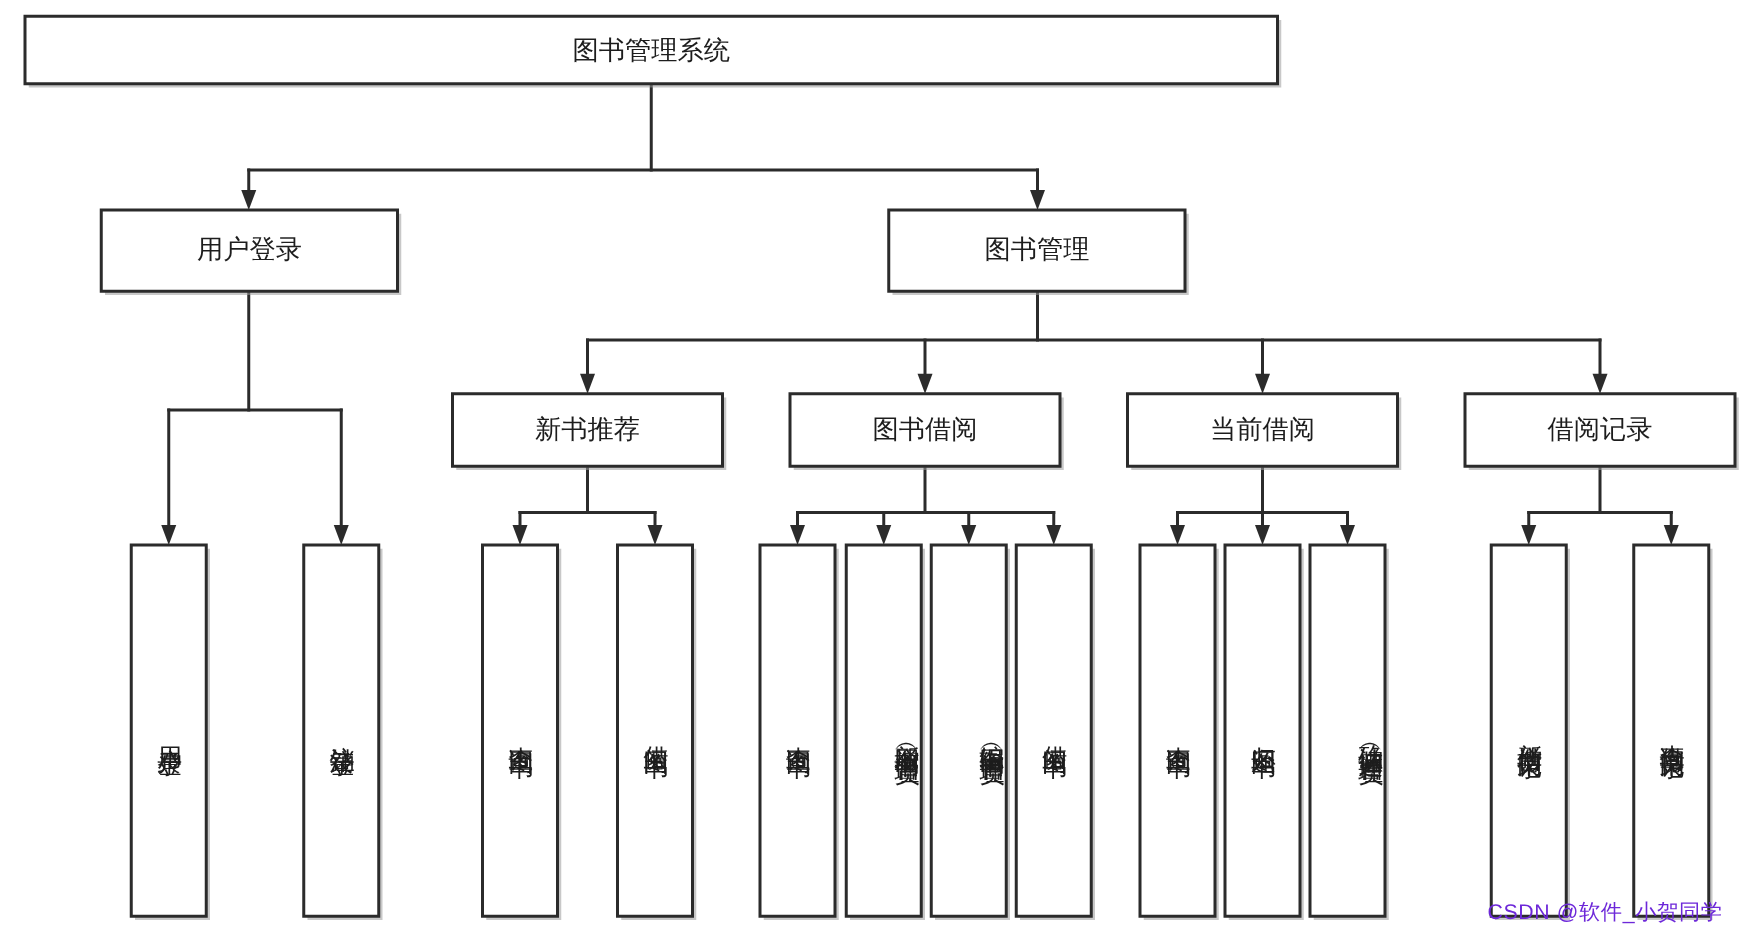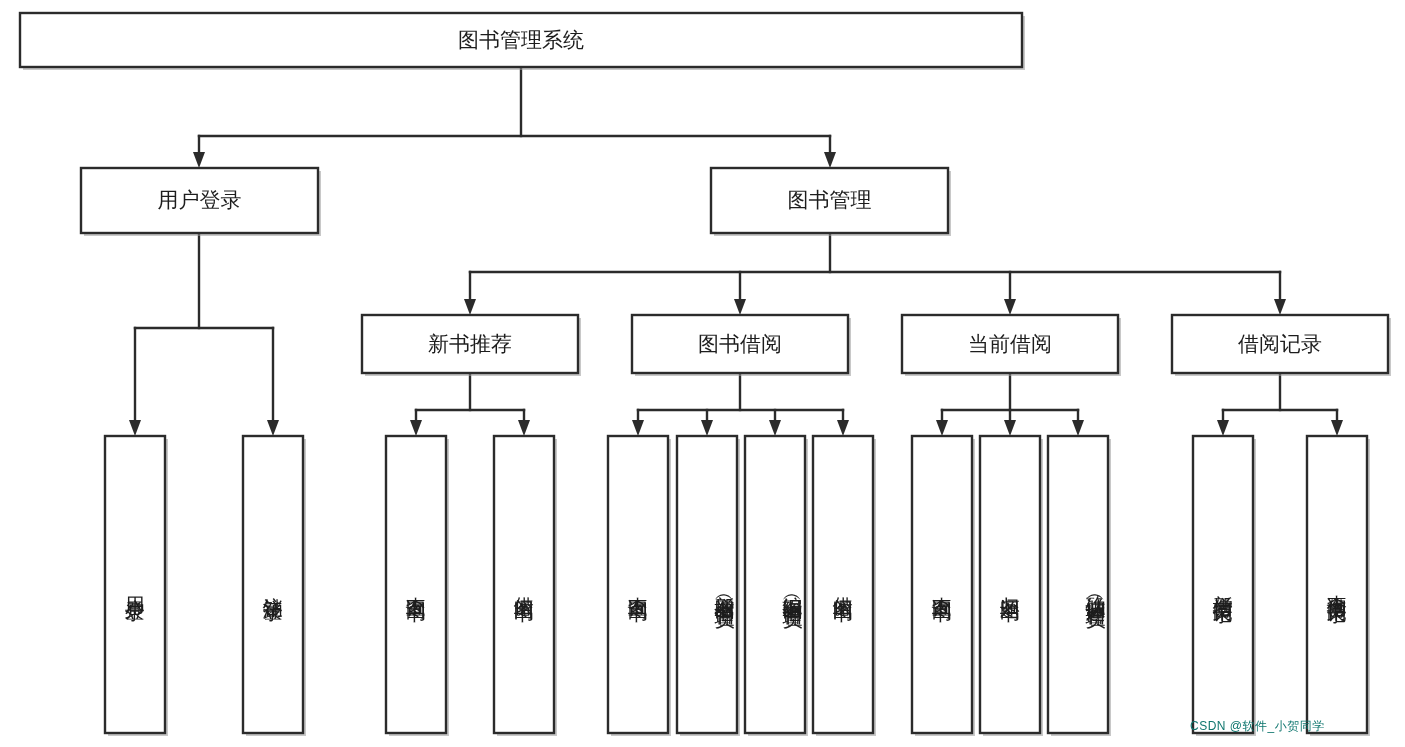--- a/index.html
+++ b/index.html
@@ -65,22 +65,22 @@
     letter-spacing: 2px;
     color: #1d1d1d;
     white-space: nowrap;
     pointer-events: none;
   }
   .watermark {
     position: absolute;
     left: 1190px;
     top: 718px;
     font-family: "Liberation Sans", "DejaVu Sans", sans-serif;
-    font-size: 12px;
-    color: #0f766e;
+    font-size: 17px;
+    color: #6d28d9;
     letter-spacing: .5px;
     white-space: nowrap;
     user-select: none;
   }
 </style>
 </head>
 <body>
 
 <div id="diagram-root">
 

